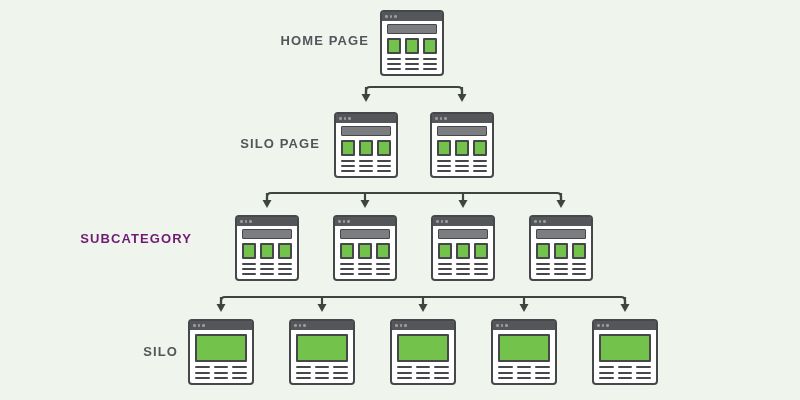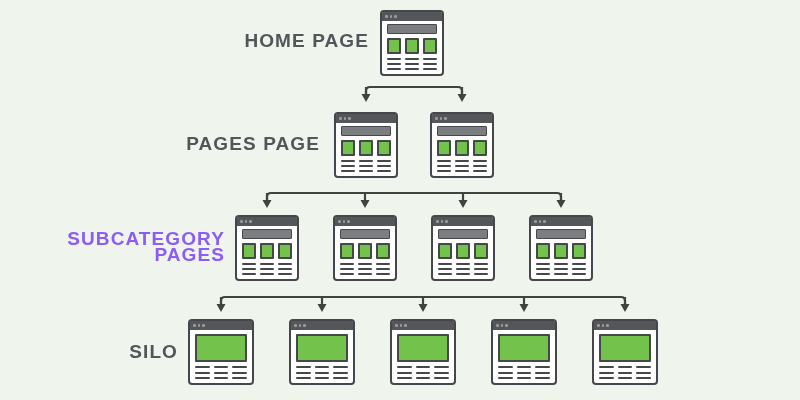--- a/index.html
+++ b/index.html
@@ -6,21 +6,21 @@
   #stage{
     position:relative;
     width:800px;height:400px;
     overflow:hidden;
     font-family:"Liberation Sans", sans-serif;
   }
   .level-label{
     position:absolute;
     text-align:right;
     font-weight:bold;
-    font-size:19px;
+    font-size:13px;
     line-height:16px;
     letter-spacing:1.1px;
     white-space:nowrap;
   }
   .win{
     position:absolute;
     box-sizing:border-box;
     background:#ffffff;
     border-radius:4px;
     display:flex;
@@ -110,21 +110,21 @@
             <i class="tline" style="background: rgb(69, 71, 74);"></i>
           </div>
           <div class="textcol">
             <i class="tline" style="background: rgb(69, 71, 74);"></i>
             <i class="tline" style="background: rgb(69, 71, 74);"></i>
             <i class="tline" style="background: rgb(69, 71, 74);"></i>
           </div>
         </div>
       </div>
       <div class="level-label" style="color: rgb(83, 85, 90); right: 480px; top: 136px;">
-        <div>PAGES PAGE</div>
+        <div>SILO PAGE</div>
       </div>
       <div class="win" style="left: 334px; top: 112px; width: 64px; height: 66px; border: 2px solid rgb(69, 71, 74); background: rgb(255, 255, 255);">
         <div class="titlebar" style="background: rgb(85, 86, 90);">
           <span class="dot" style="background: rgb(154, 156, 159);"></span>
           <span class="dot" style="background: rgb(154, 156, 159);"></span>
           <span class="dot" style="background: rgb(154, 156, 159);"></span>
         </div>
         <div class="navbar" style="background: rgb(124, 125, 128); border: 1px solid rgb(69, 71, 74);"></div>
         <div class="thumbs">
           <div class="thumb" style="background: rgb(114, 194, 76); border: 2px solid rgb(69, 71, 74);"></div>
@@ -172,23 +172,22 @@
             <i class="tline" style="background: rgb(69, 71, 74);"></i>
             <i class="tline" style="background: rgb(69, 71, 74);"></i>
           </div>
           <div class="textcol">
             <i class="tline" style="background: rgb(69, 71, 74);"></i>
             <i class="tline" style="background: rgb(69, 71, 74);"></i>
             <i class="tline" style="background: rgb(69, 71, 74);"></i>
           </div>
         </div>
       </div>
-      <div class="level-label" style="color: #8b5cf6; right: 575px; top: 231px;">
+      <div class="level-label" style="color: #701a75; right: 608px; top: 231px;">
         <div>SUBCATEGORY</div>
-        <div>PAGES</div>
       </div>
       <div class="win" style="left: 235px; top: 215px; width: 64px; height: 66px; border: 2px solid rgb(69, 71, 74); background: rgb(255, 255, 255);">
         <div class="titlebar" style="background: rgb(85, 86, 90);">
           <span class="dot" style="background: rgb(154, 156, 159);"></span>
           <span class="dot" style="background: rgb(154, 156, 159);"></span>
           <span class="dot" style="background: rgb(154, 156, 159);"></span>
         </div>
         <div class="navbar" style="background: rgb(124, 125, 128); border: 1px solid rgb(69, 71, 74);"></div>
         <div class="thumbs">
           <div class="thumb" style="background: rgb(114, 194, 76); border: 2px solid rgb(69, 71, 74);"></div>

